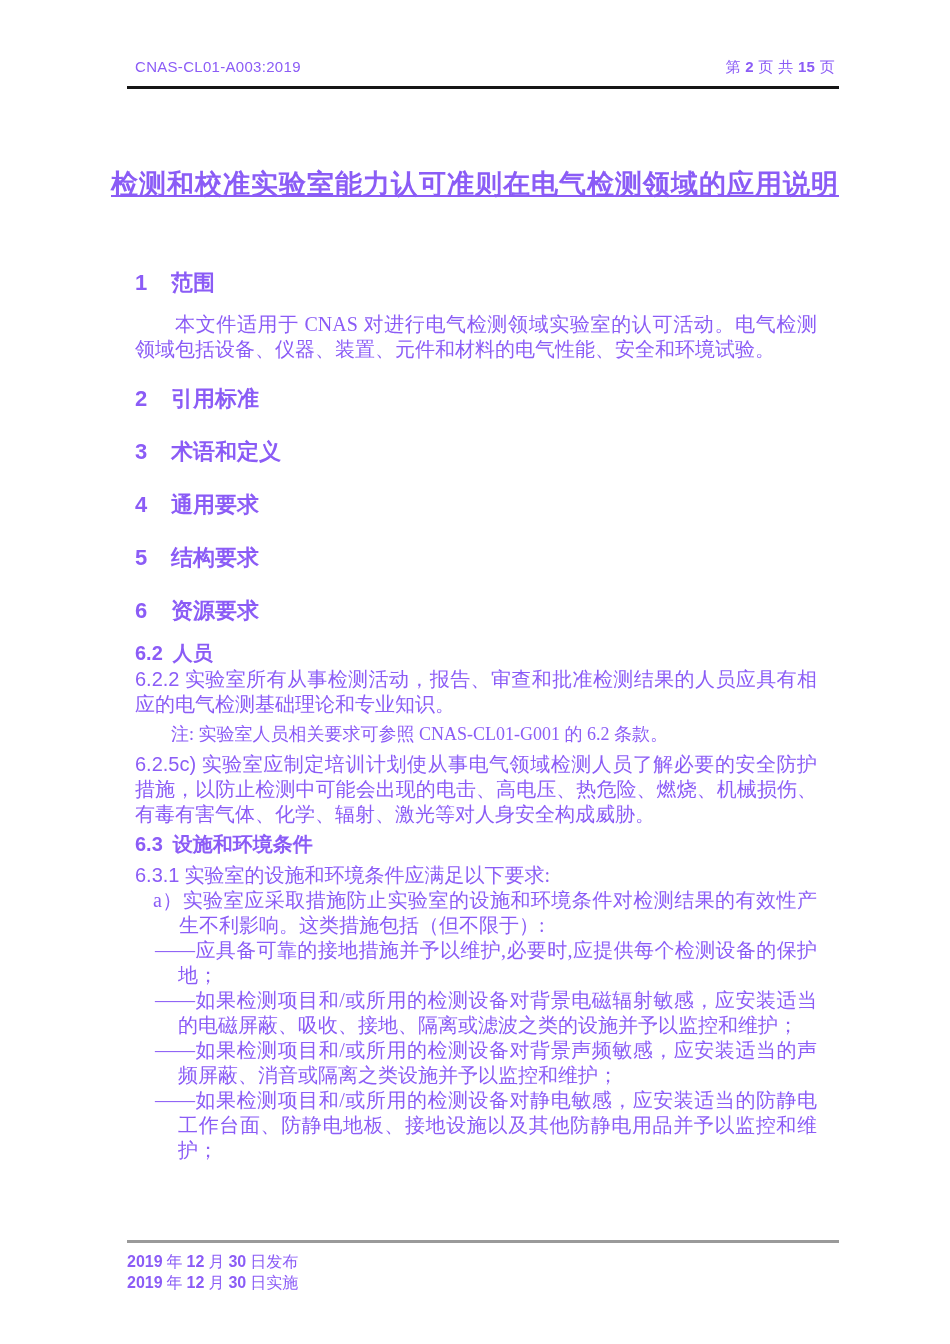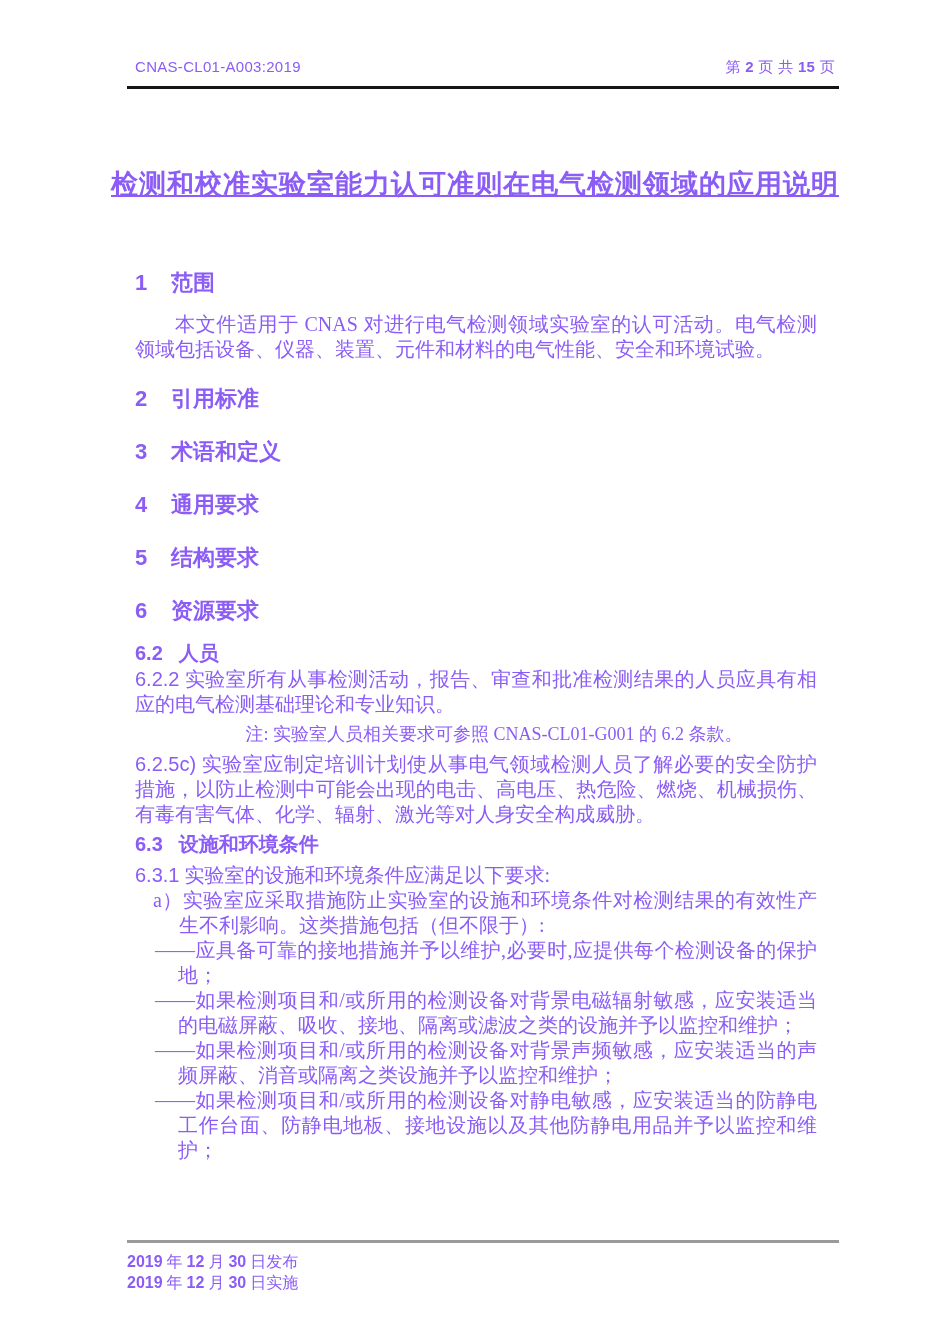--- a/index.html
+++ b/index.html
@@ -59,37 +59,36 @@
     font-weight: bold;
     font-size: 22px;
     margin: 0 0 0 0;
   }
   .h-major .h-num { width: 36px; }
   .h-sub {
     font-family: "Liberation Sans", "DejaVu Sans", sans-serif;
     font-weight: bold;
     font-size: 20px;
   }
-  .h-sub .h-num { margin-right: 16px; text-align: right; }
+  .h-sub .h-num { margin-right: 10px; text-align: right; }
   .body-text {
     font-size: 20px;
     line-height: 25px;
     text-align: justify;
   }
   .indent2 { text-indent: 2em; }
   .clause-num {
     font-family: "Liberation Sans", "DejaVu Sans", sans-serif;
     font-weight: normal;
   }
   .note-line {
     font-size: 18px;
     line-height: 34px;
     padding-left: 2em;
     font-family: "Liberation Serif", "DejaVu Serif", serif;
-    text-align: center;
   }
   .item-a {
     padding-left: 44px;
     text-indent: -26px;
     font-family: Liberation Serif, serif;
   }
   .dash-item {
     padding-left: 43px;
     text-indent: -23px;
   }

